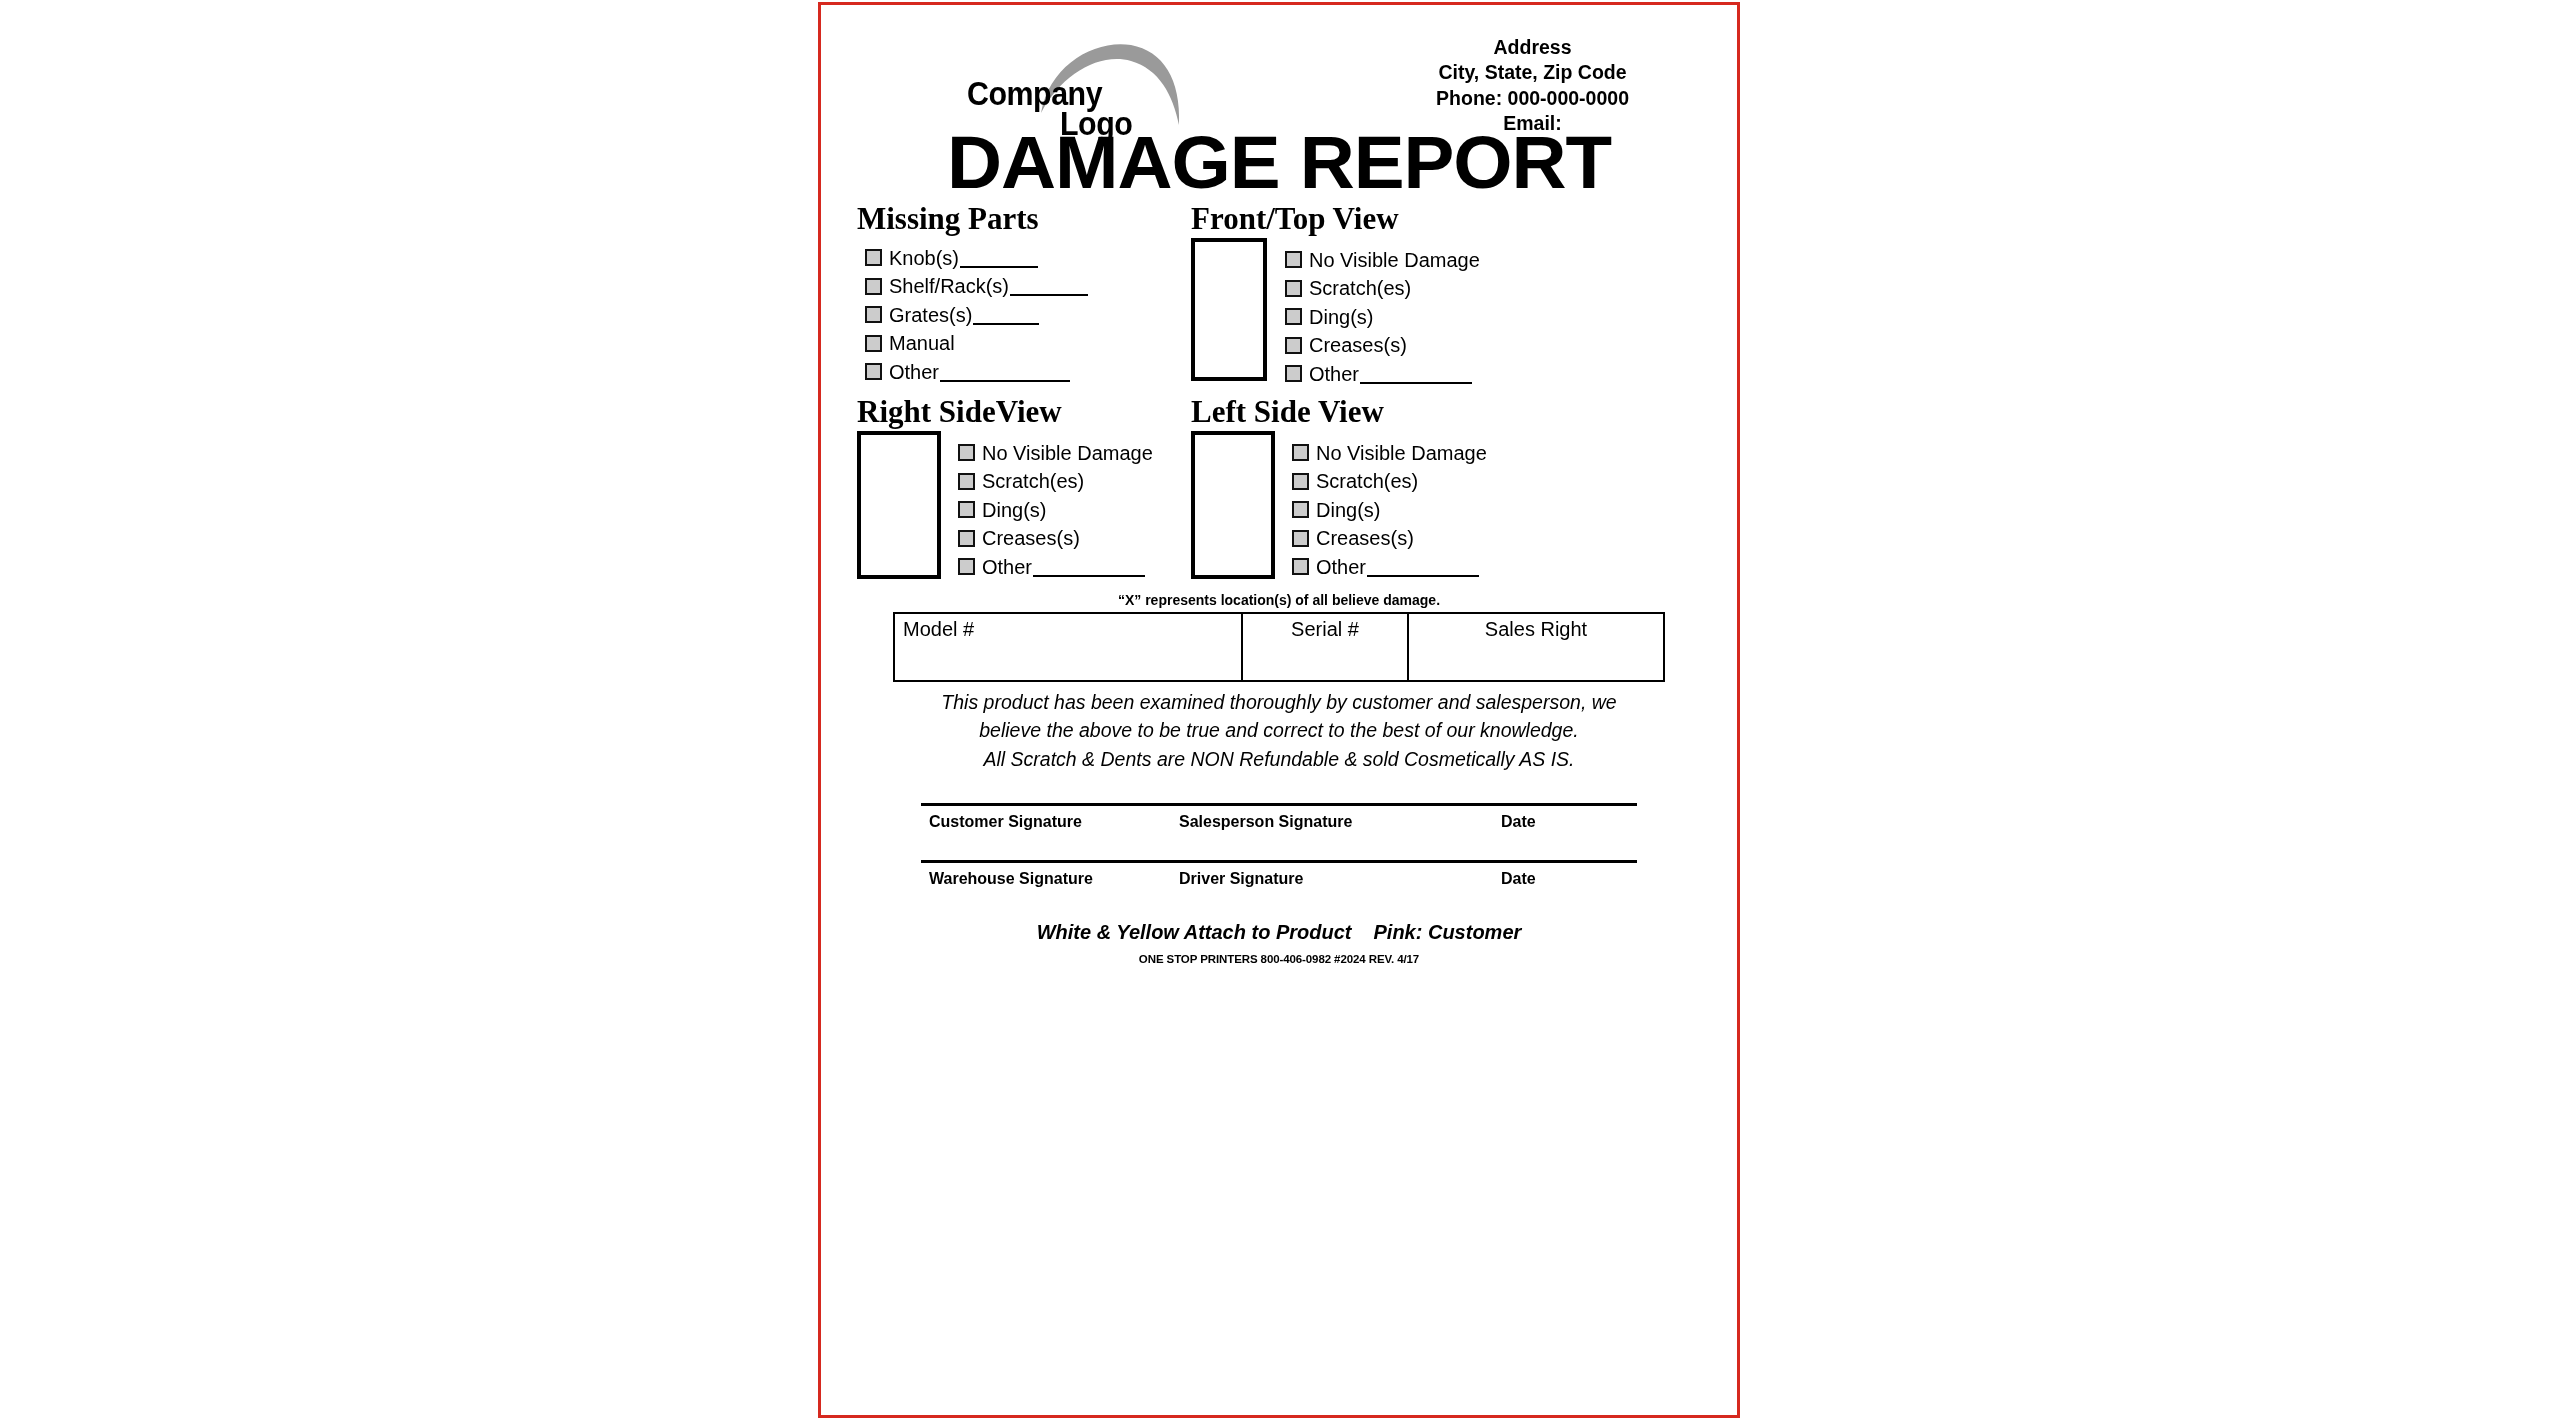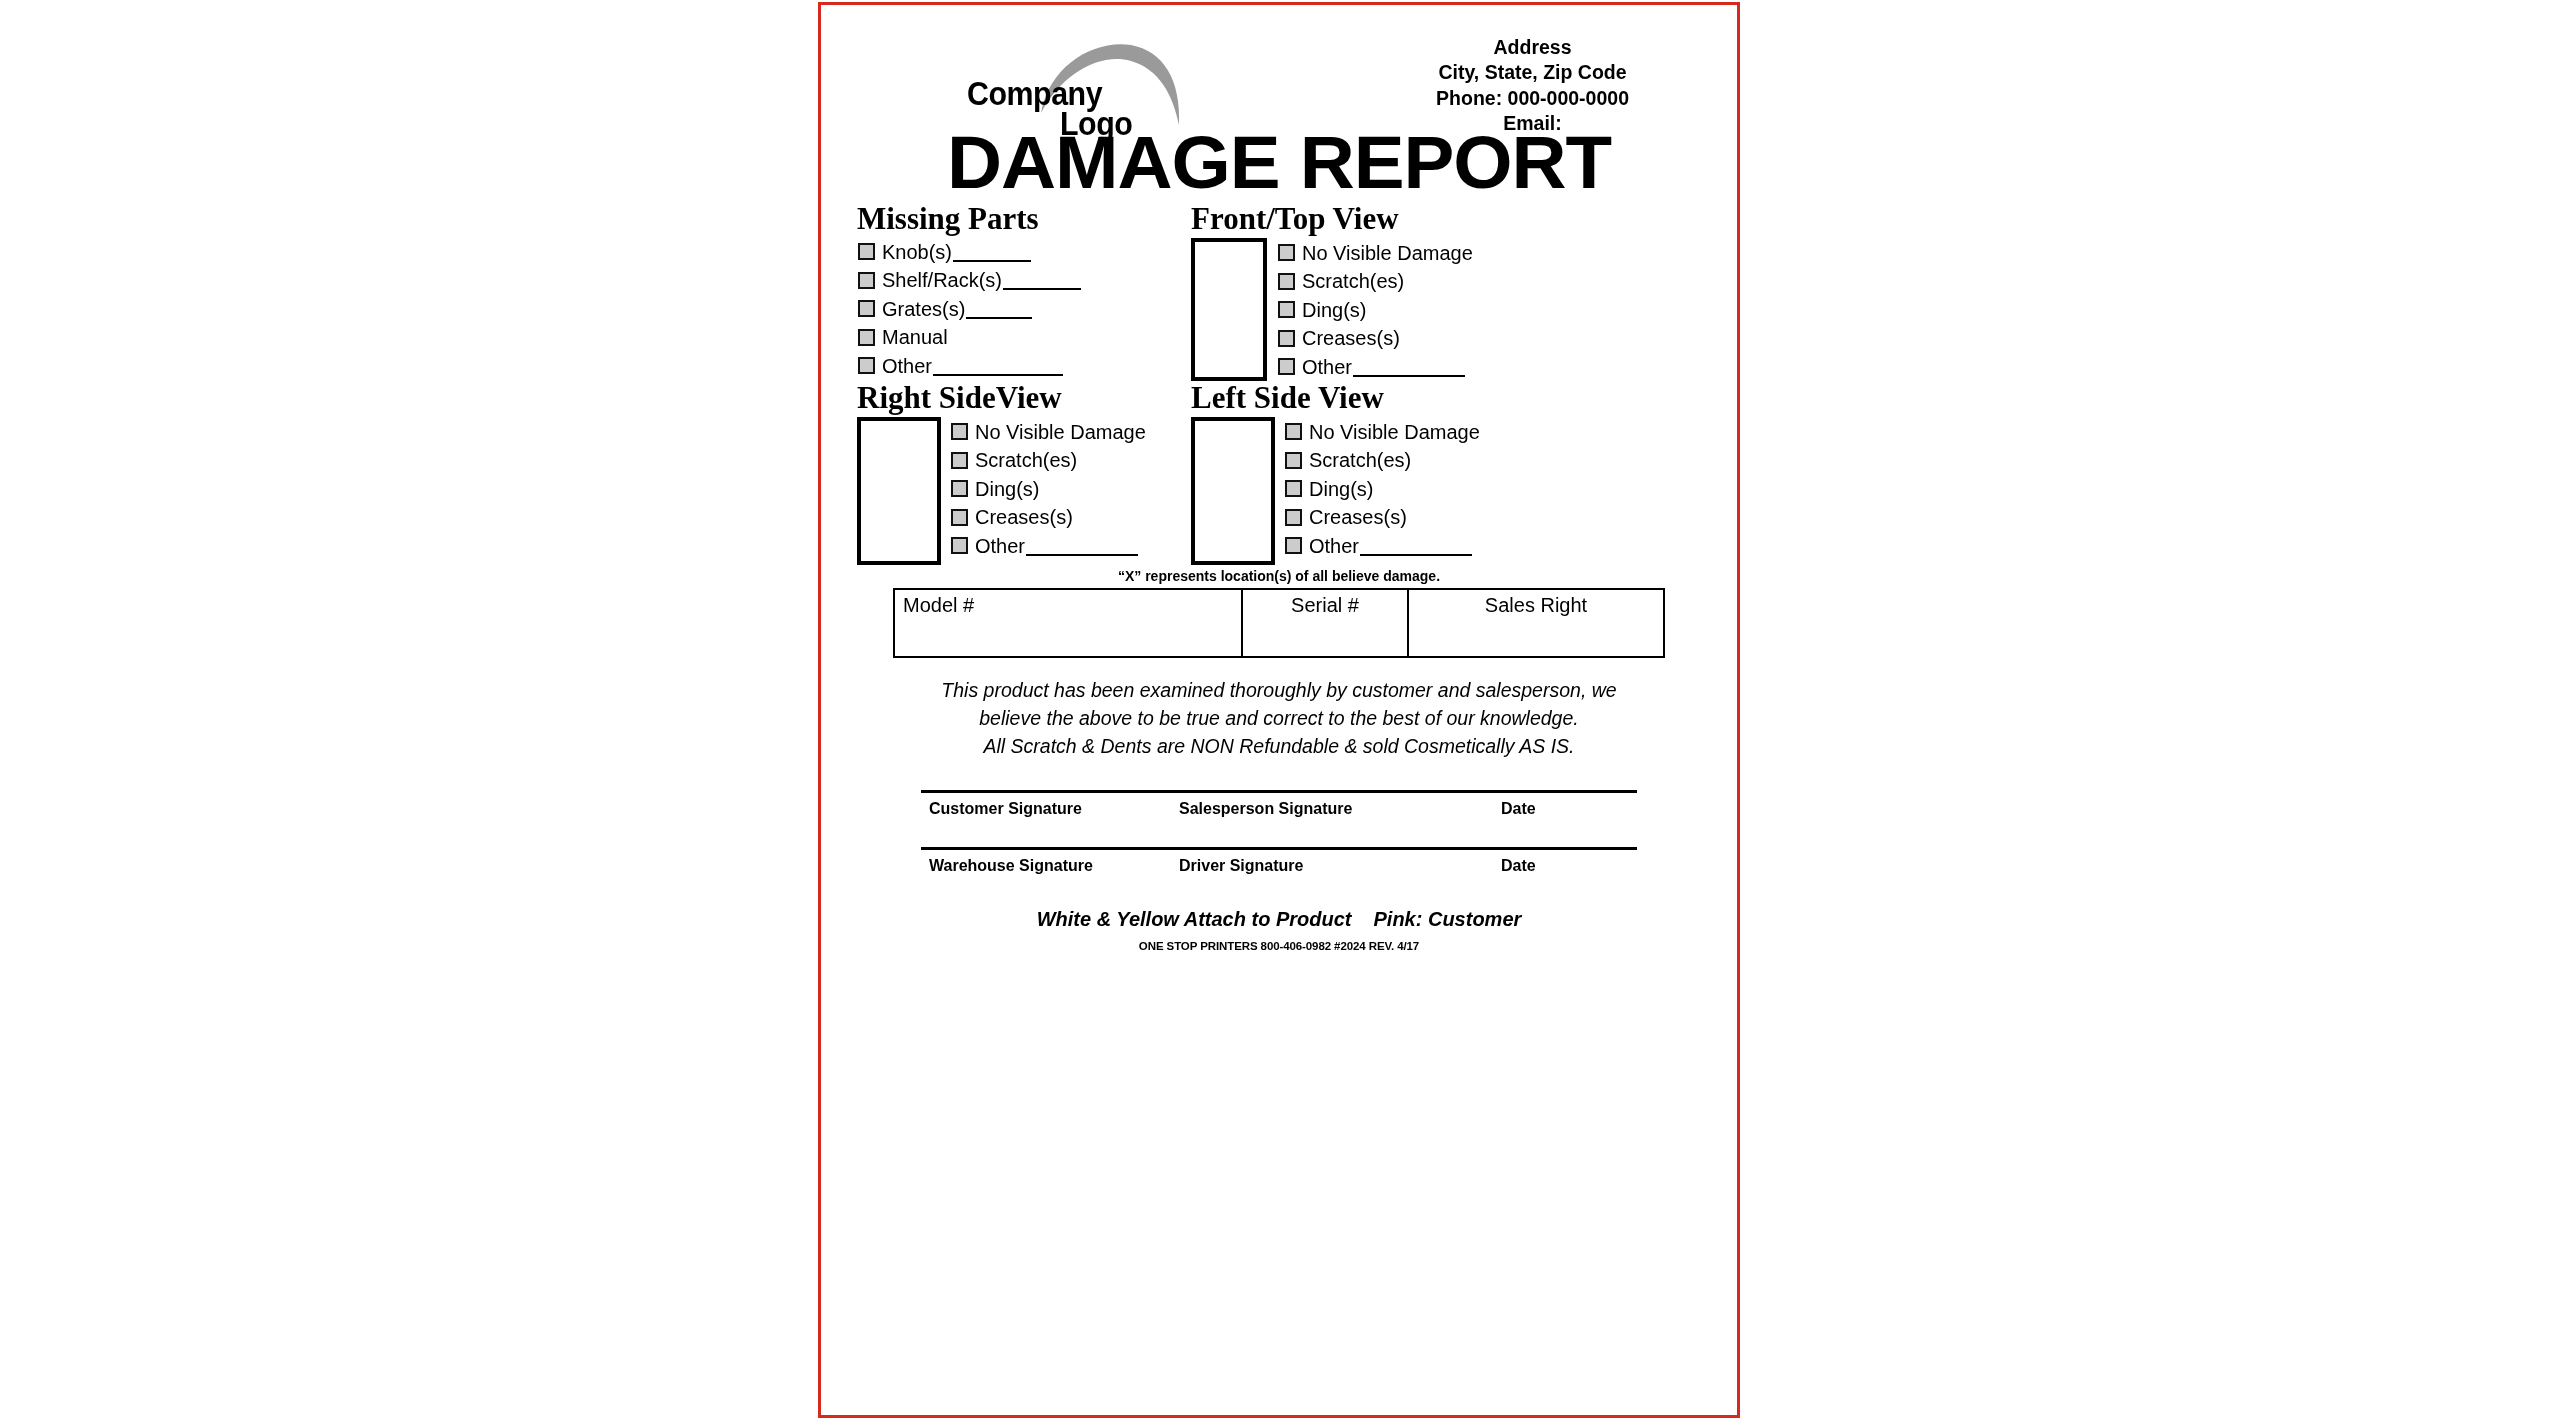--- a/index.html
+++ b/index.html
@@ -123,21 +123,21 @@
   .sec-title {
     font-family: "Liberation Serif", serif;
     font-size: 31px;
     line-height: 1.05;
     font-weight: bold;
     margin: 0 0 2px 0;
     white-space: nowrap;
   }
 
   
-  .cb-list { margin: 1px; padding: 0; text-align: right; }
+  .cb-list { margin: 8px; padding: 0; text-align: right; }
   .cb-row {
     display: flex;
     align-items: center;
     height: 28.5px;
   }
   .cbox {
     width: 17px;
     height: 17px;
     background: #cccccc;
     border: 2.5px solid #111111;
@@ -196,21 +196,21 @@
   .c-wide { width: 330px; text-align: left; }
   .c-mid  { width: 148px; text-align: center; }
   .c-end  { width: 238px; text-align: center; }
 
   
   .disclaimer {
     text-align: center;
     font-style: italic;
     font-size: 19.5px;
     line-height: 1.45;
-    margin: 18px 0 0 0;
+    margin: 6px 0 0 0;
   }
 
   
   .sig-area { margin-top: 30px; }
   .sig-block { width: 716px; margin: 0 auto; }
   .sig-line {
     border-top: 3px solid #000;
     height: 0;
   }
   .sig-labels {

